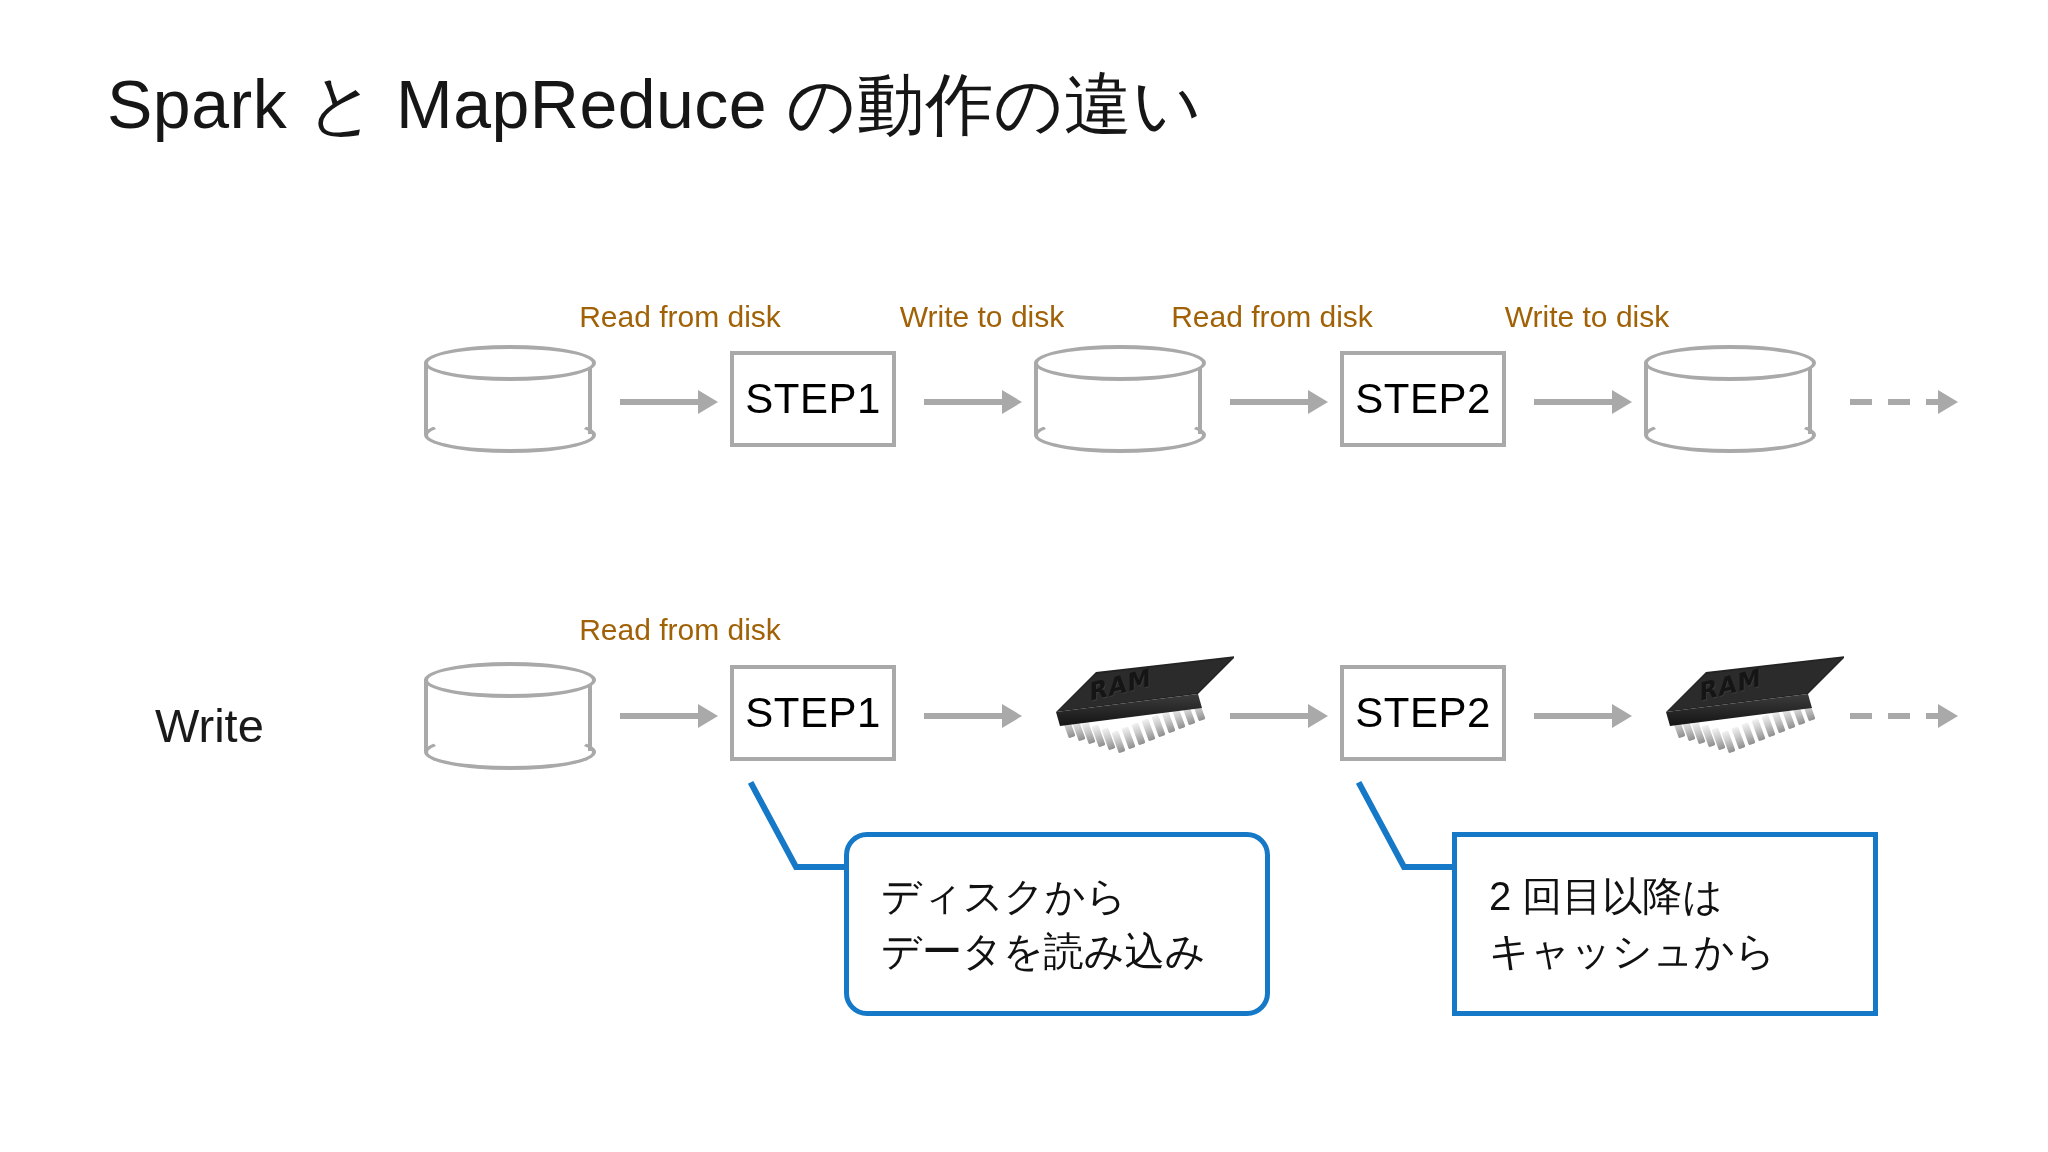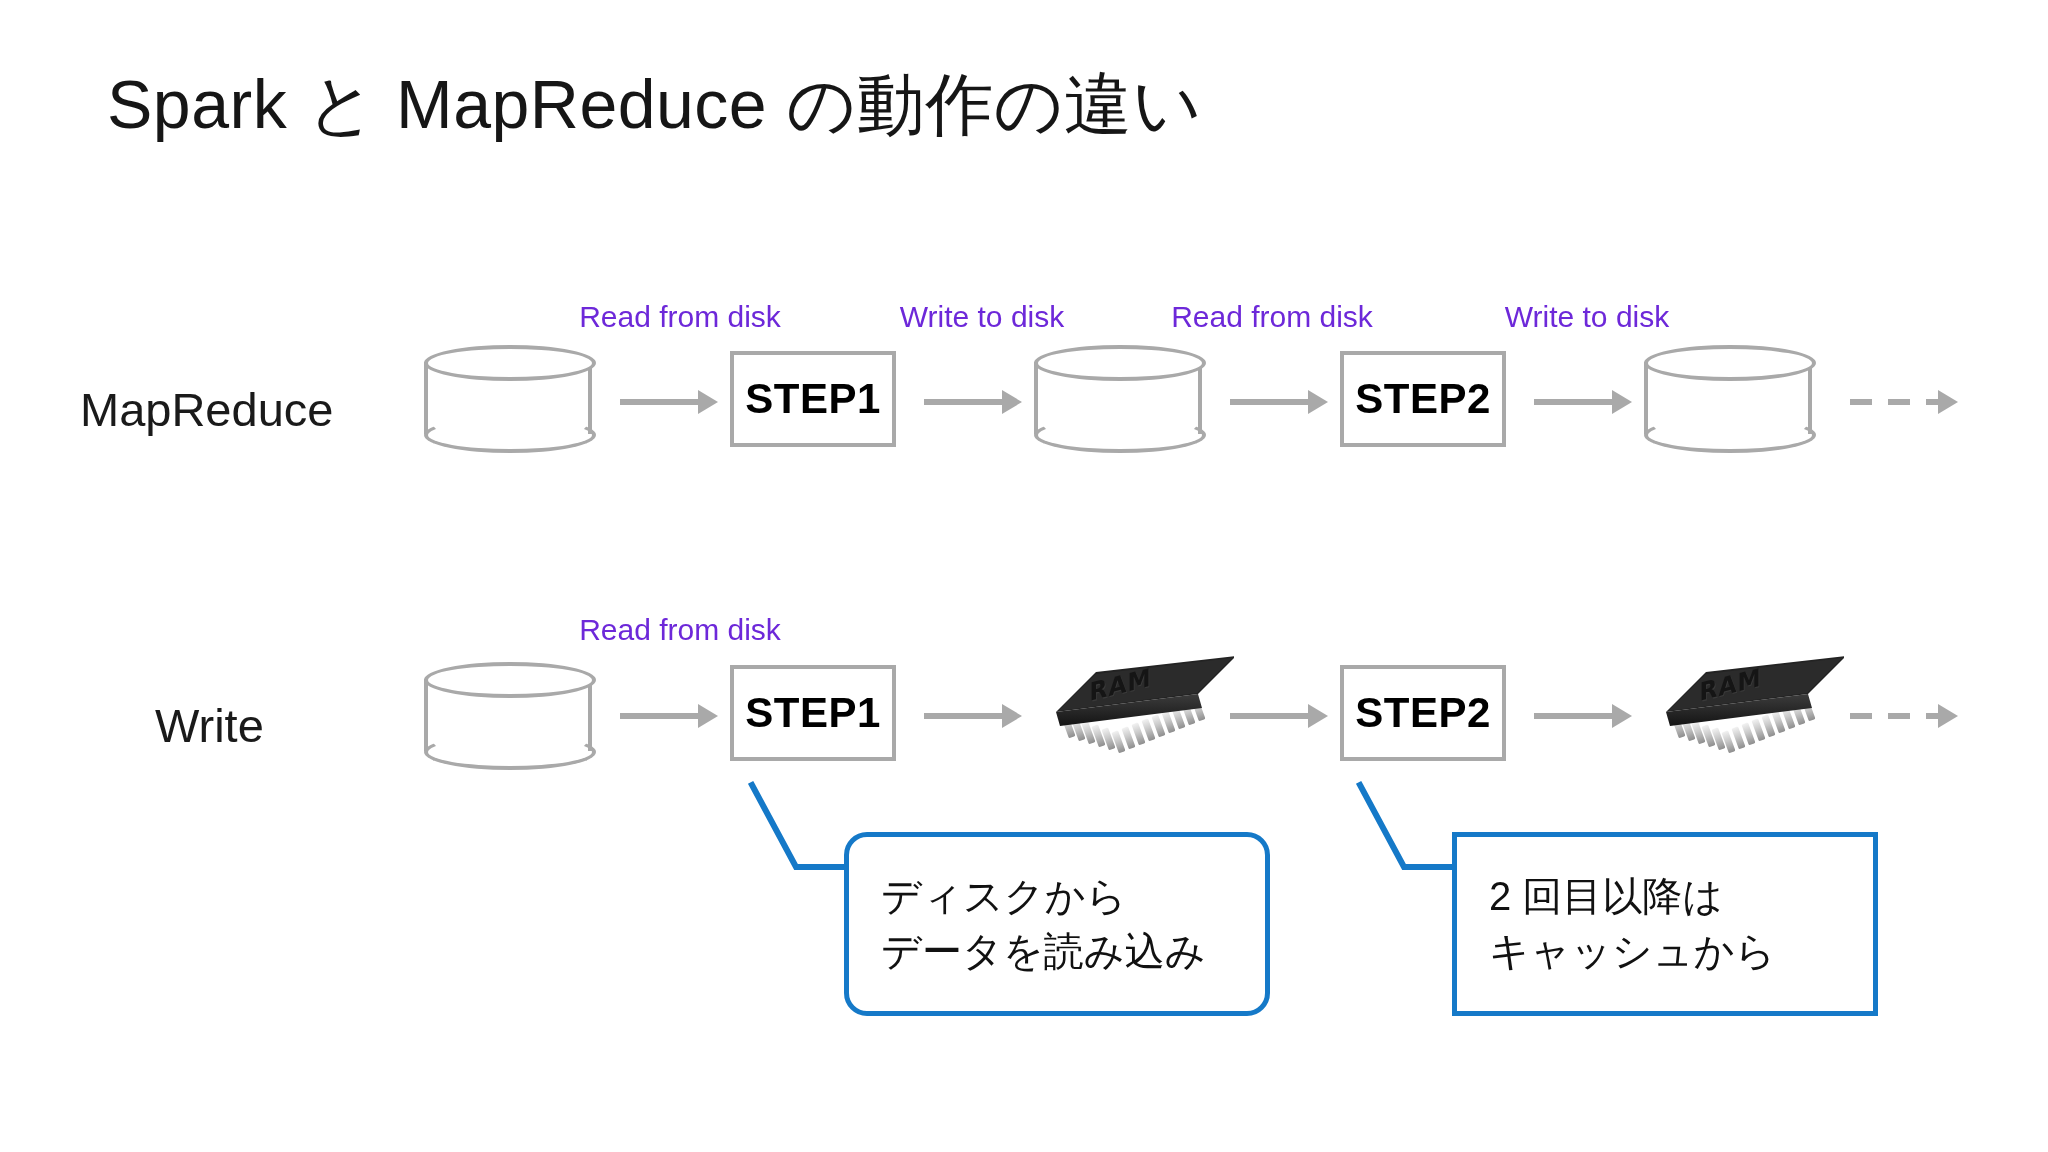--- a/index.html
+++ b/index.html
@@ -43,21 +43,21 @@
     color: #1a1a1a;
     white-space: nowrap;
   }
   .row-label.mapreduce { left: 68px;  top: 382px; }
   .row-label.spark     { left: 143px; top: 698px; }
 
   
   .caption {
     position: absolute;
     font-size: 30px;
-    color: #6d28d9;
+    color: #a16207;
     white-space: nowrap;
     text-align: center;
   }
 
   
   .cyl {
     position: absolute;
     width: 172px;
     height: 108px;
   }
@@ -90,21 +90,20 @@
     height: 96px;
     border: 4px solid #a9a9a9;
     box-sizing: border-box;
     background: #ffffff;
     display: flex;
     align-items: center;
     justify-content: center;
     font-size: 42px;
     color: #000000;
     letter-spacing: 0.5px;
-    font-weight: bold;
   }
 
   
   .arrow {
     position: absolute;
     height: 24px;
   }
   .arrow .shaft {
     position: absolute;
     left: 0;
@@ -171,21 +170,20 @@
   .leader { position: absolute; }
   .leader svg { display: block; overflow: visible; }
 </style>
 </head>
 <body>
 
 <div class="slide">
 
   <div class="title">Spark と MapReduce の動作の違い</div>
 
-  <div class="row-label mapreduce">MapReduce</div>
 
   <div class="caption" style="left:548px; top:300px; width:240px;">Read from disk</div>
   <div class="caption" style="left:855px; top:300px; width:230px;">Write to disk</div>
   <div class="caption" style="left:1140px; top:300px; width:240px;">Read from disk</div>
   <div class="caption" style="left:1460px; top:300px; width:230px;">Write to disk</div>
 
   <div class="cyl" style="left:412px; top:345px;">
     <div class="body"></div>
     <div class="bot-e"></div>
     <div class="top-e"></div>

